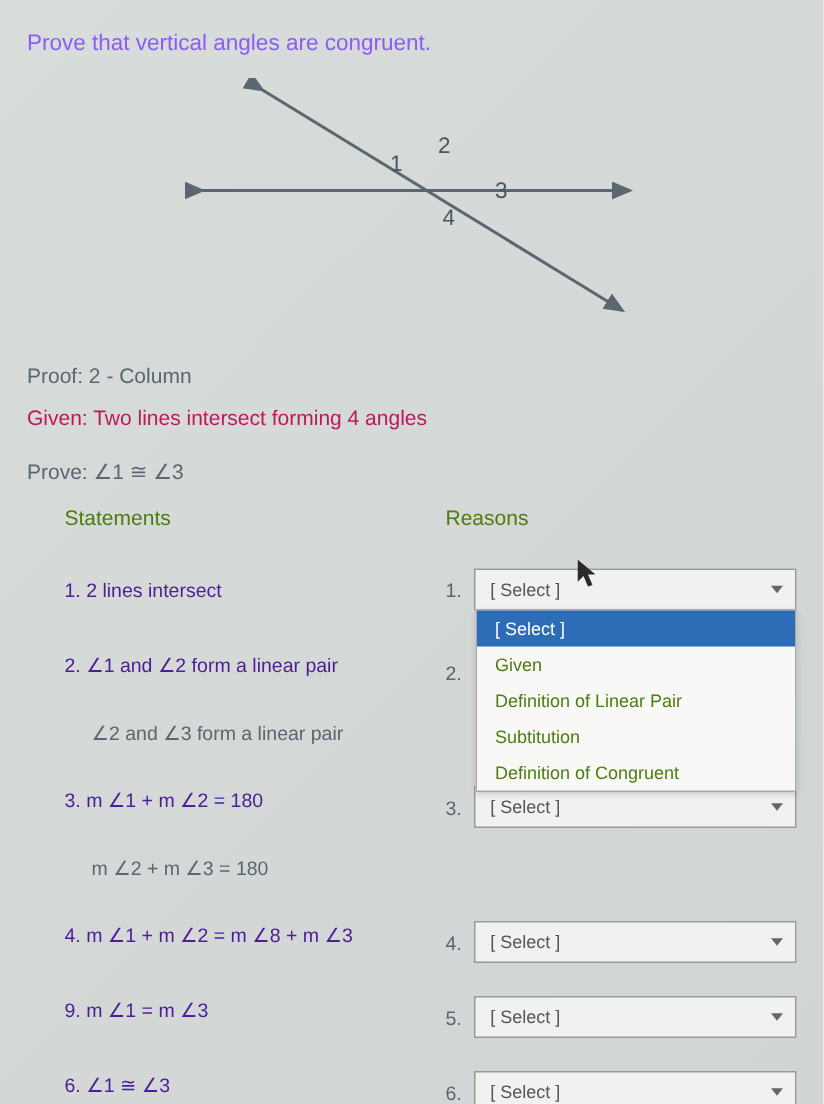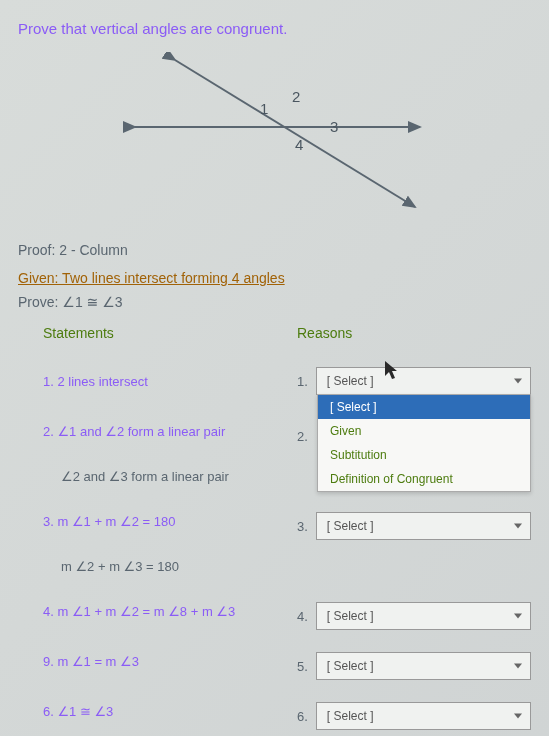--- a/index.html
+++ b/index.html
@@ -24,23 +24,22 @@
       margin: 0 auto 20px;
       position: relative;
     }
     .proof-header {
       font-size: 14px;
       margin-bottom: 12px;
       color: #5a6670;
     }
     .given {
       font-size: 14px;
-      margin-bottom: 8px;
-      color: #a16207;
-      text-decoration: underline;
+      margin-bottom: 20px;
+      color: #be185d;
     }
     .prove {
       font-size: 14px;
       margin-bottom: 15px;
       color: #5a6670;
     }
     .columns {
       display: flex;
       gap: 20px;
     }
@@ -54,21 +53,21 @@
     .col-header {
       font-size: 14px;
       color: #4d7c0f;
       margin-bottom: 15px;
     }
     .row {
       min-height: 50px;
       display: flex;
       align-items: center;
       font-size: 13px;
-      color: #8b5cf6;
+      color: #4c1d95;
     }
     .row-sub {
       min-height: 40px;
       padding-left: 18px;
       display: flex;
       align-items: center;
       font-size: 13px;
       color: #5a6670;
     }
     .reason-row {
@@ -177,20 +176,21 @@
 
     <div class="reason-row">
       <span class="reason-num">1.</span>
       <div class="select-box">[ Select ]</div>
       <svg class="cursor-arrow" width="16" height="20" viewBox="0 0 16 20">
         <path d="M0,0 L0,15 L4,11 L7,18 L10,17 L7,10 L12,10 Z" fill="#2a2a2a"></path>
       </svg>
       <div class="dropdown">
         <div class="dropdown-item selected">[ Select ]</div>
         <div class="dropdown-item">Given</div>
+        <div class="dropdown-item">Definition of Linear Pair</div>
         <div class="dropdown-item">Subtitution</div>
         <div class="dropdown-item">Definition of Congruent</div>
       </div>
     </div>
 
     <div class="reason-row" style="margin-top:5px;">
       <span class="reason-num">2.</span>
     </div>
     <div class="reason-row reason-sub"></div>
 

